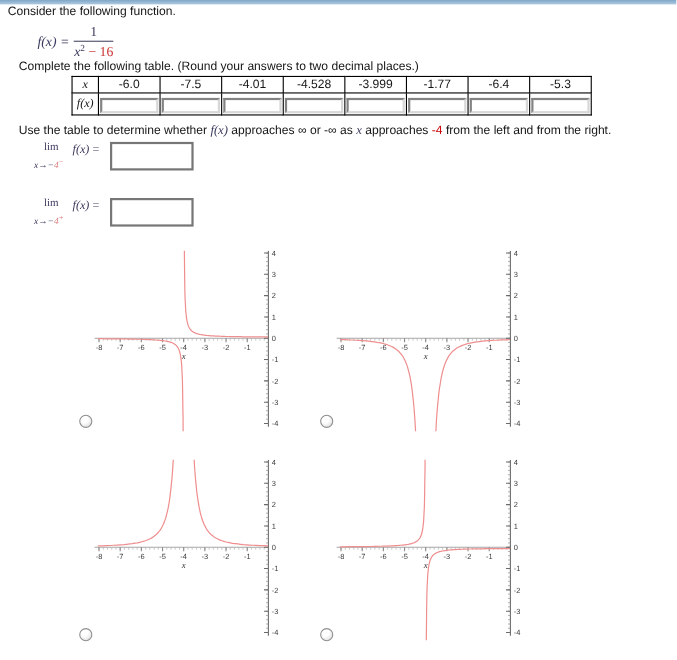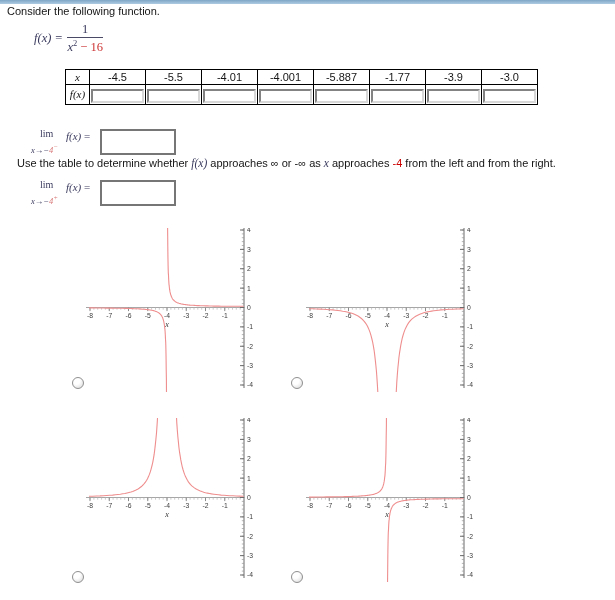--- a/index.html
+++ b/index.html
@@ -66,49 +66,50 @@
 
   <div class="formula">
     <span class="lhs">f(x)</span>
     <span class="eq">=</span>
     <span class="frac">
       <span class="num">1</span>
       <span class="den"><i>x</i><sup>2</sup><span class="denred"> − 16</span></span>
     </span>
   </div>
 
+  <div class="txt" style="left:17px; top:55px;">Complete the following table. (Round your answers to two decimal places.)</div>
 
   <table class="vals">
     <tbody>
         <tr>
       <th class="corner">x</th>
-      <td class="xval">-4.5</td>
-      <td class="xval">-5.5</td>
+      <td class="xval">-6.0</td>
+      <td class="xval">-7.5</td>
       <td class="xval">-4.01</td>
-      <td class="xval">-4.001</td>
-      <td class="xval">-5.887</td>
+      <td class="xval">-4.528</td>
+      <td class="xval">-3.999</td>
       <td class="xval">-1.77</td>
-      <td class="xval">-3.9</td>
-      <td class="xval">-3.0</td>
+      <td class="xval">-6.4</td>
+      <td class="xval">-5.3</td>
     </tr>
     <tr>
       <th class="corner">f(x)</th>
       <td class="fcell"><input class="cellinput" value="" style=""></td>
       <td class="fcell"><input class="cellinput" value="" style=""></td>
       <td class="fcell"><input class="cellinput" value="" style=""></td>
       <td class="fcell"><input class="cellinput" value="" style=""></td>
       <td class="fcell"><input class="cellinput" value="" style=""></td>
       <td class="fcell"><input class="cellinput" value="" style=""></td>
       <td class="fcell"><input class="cellinput" value="" style=""></td>
       <td class="fcell"><input class="cellinput" value="" style=""></td>
     </tr>
   </tbody>
     </table>
 
-  <div class="txt" style="left:17px; top:113px;margin-top:44px;"><span>Use the table to determine whether </span><span class="mvar mathink">f(x)</span><span> approaches ∞ or -∞ as </span><span class="mvar mathink">x</span><span> approaches </span><span class="red">-4</span><span> from the left and from the right.</span></div>
+  <div class="txt" style="left:17px; top:113px;"><span>Use the table to determine whether </span><span class="mvar mathink">f(x)</span><span> approaches ∞ or -∞ as </span><span class="mvar mathink">x</span><span> approaches </span><span class="red">-4</span><span> from the left and from the right.</span></div>
 
   <span class="limword" style="left:40px; top:128px;">lim</span>
   <span class="limsub" style="left:31px; top:143px;"><span>x→−</span><span class="subred"><span>4</span><sup>−</sup></span></span>
   <span class="limfx" style="left:66px; top:130px;"><span class="it">f(x)</span> <span>=</span></span>
   <input class="limbox" style="left: 100px; top: 129px;" value="">
 
   <span class="limword" style="left:40px; top:179px;">lim</span>
   <span class="limsub" style="left:31px; top:194px;"><span>x→−</span><span class="subred"><span>4</span><sup>+</sup></span></span>
   <span class="limfx" style="left:66px; top:181px;"><span class="it">f(x)</span> <span>=</span></span>
   <input class="limbox" style="left: 100px; top: 180px;" value="">

